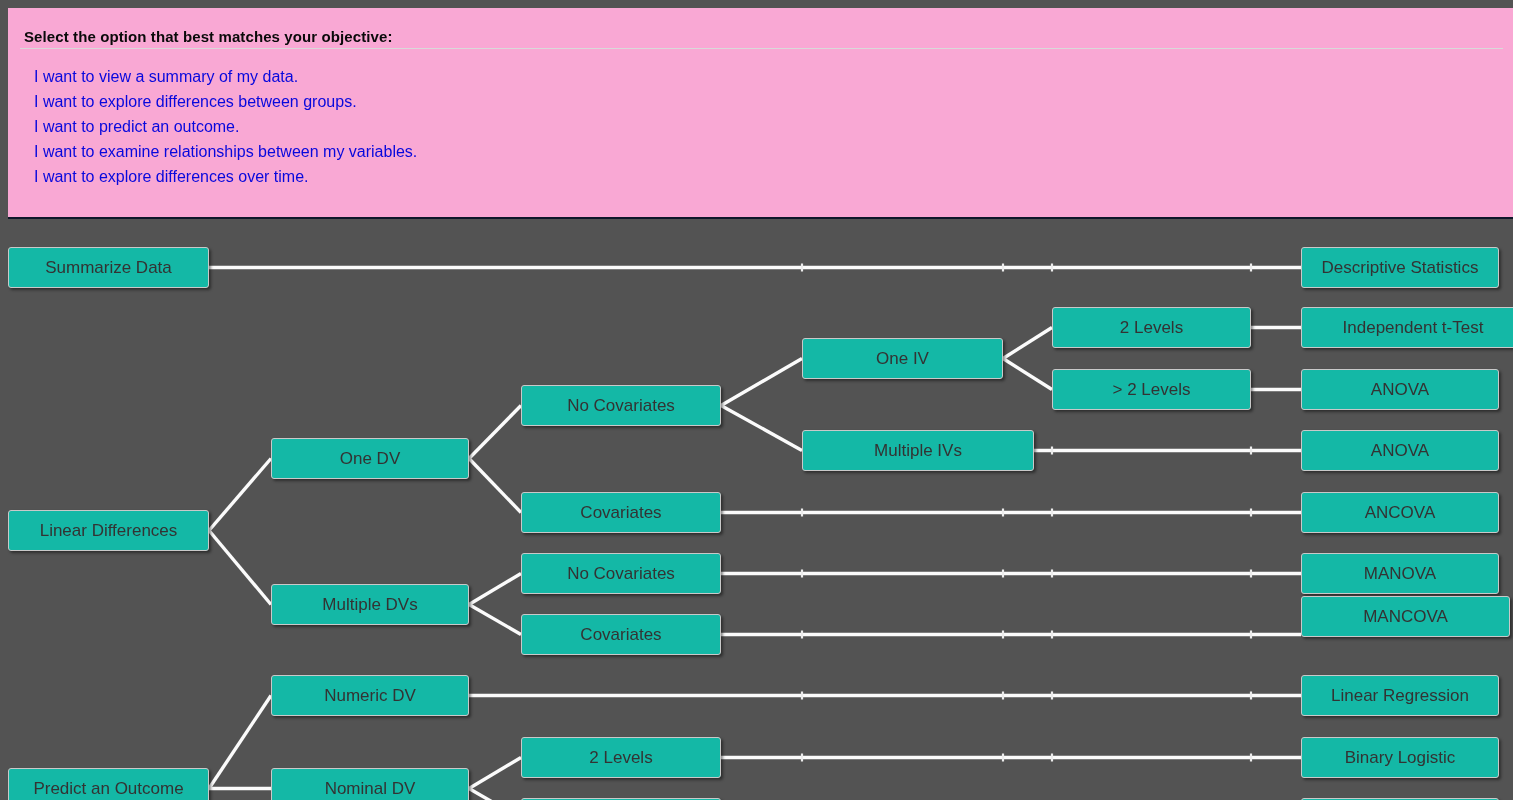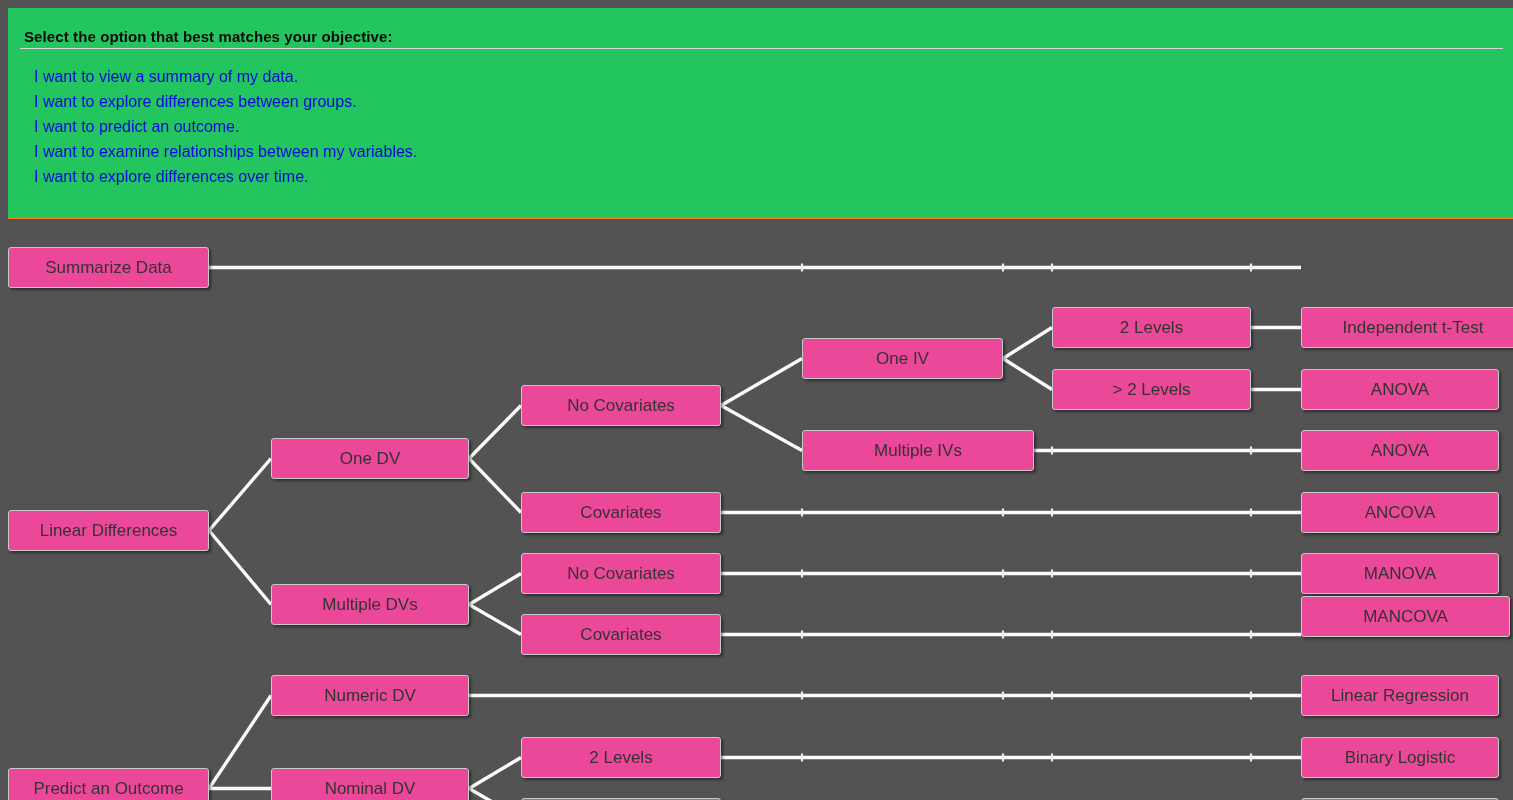--- a/index.html
+++ b/index.html
@@ -3,21 +3,21 @@
 <meta charset="utf-8">
 <style>
   html,body{margin:0;padding:0;}
   body{
     width:1513px;height:800px;overflow:hidden;position:relative;
     background:#535353;
     font-family:"Liberation Sans","DejaVu Sans",sans-serif;
   }
   .panel{
     position:absolute;left:8px;top:8px;right:0;height:209px;
-    background:#22c55e;border-bottom:2px solid #f97316;
+    background:#f9a8d4;border-bottom:2px solid #0f172a;
   }
   .panel-heading{
     position:absolute;left:16px;top:20px;margin:0;
     font-size:15px;font-weight:bold;color:#0a0a0a;letter-spacing:0.1px;
   }
   .panel-divider{
     position:absolute;left:12px;right:10px;top:40px;height:0;
     border-top:1px solid #d9d9d9;
   }
   .objective-links{
@@ -25,21 +25,21 @@
     font-size:16px;line-height:25px;
   }
   .objective-links a{
     display:block;color:#0808dd;text-decoration:none;cursor:pointer;
   }
   .connectors{position:absolute;left:0;top:0;}
   .connectors line.edge{stroke:#fbfbfb;stroke-width:3.4;}
   .connectors line.tick{stroke:#ececec;stroke-width:2.2;}
   .node{
     position:absolute;box-sizing:border-box;
-    background:#ec4899;border:1px solid #c9c9c9;border-radius:3px;
+    background:#14b8a6;border:1px solid #c9c9c9;border-radius:3px;
     box-shadow:2px 2px 3px rgba(0,0,0,0.45);
     display:flex;align-items:center;justify-content:center;
     font-size:17px;color:#333333;white-space:nowrap;
   }
 </style>
 </head>
 <body>
 
 <div class="panel">
   <h2 class="panel-heading">Select the option that best matches your objective:</h2>
@@ -99,20 +99,21 @@
       <line x1="209" y1="788.5" x2="271" y2="788.5" class="edge"></line>
       <line x1="469" y1="788.5" x2="521" y2="757.5" class="edge"></line>
       <line x1="469" y1="788.5" x2="521" y2="818.5" class="edge"></line>
       <line x1="721" y1="757.5" x2="1301" y2="757.5" class="edge"></line>
       <line x1="802" x2="802" y1="753.5" y2="761.5" class="tick"></line>
       <line x1="1003" x2="1003" y1="753.5" y2="761.5" class="tick"></line>
       <line x1="1052" x2="1052" y1="753.5" y2="761.5" class="tick"></line>
       <line x1="1251" x2="1251" y1="753.5" y2="761.5" class="tick"></line>
     </svg>
 <div class="node" style="left: 8px; top: 247px; width: 201px; height: 41px;">Summarize Data</div>
+    <div class="node" style="left: 1301px; top: 247px; width: 198px; height: 41px;">Descriptive Statistics</div>
     <div class="node" style="left: 1052px; top: 307px; width: 199px; height: 41px;">2 Levels</div>
     <div class="node" style="left: 1301px; top: 307px; width: 224px; height: 41px;">Independent t-Test</div>
     <div class="node" style="left: 802px; top: 338px; width: 201px; height: 41px;">One IV</div>
     <div class="node" style="left: 1052px; top: 369px; width: 199px; height: 41px;">&gt; 2 Levels</div>
     <div class="node" style="left: 1301px; top: 369px; width: 198px; height: 41px;">ANOVA</div>
     <div class="node" style="left: 521px; top: 385px; width: 200px; height: 41px;">No Covariates</div>
     <div class="node" style="left: 802px; top: 430px; width: 232px; height: 41px;">Multiple IVs</div>
     <div class="node" style="left: 1301px; top: 430px; width: 198px; height: 41px;">ANOVA</div>
     <div class="node" style="left: 271px; top: 438px; width: 198px; height: 41px;">One DV</div>
     <div class="node" style="left: 521px; top: 492px; width: 200px; height: 41px;">Covariates</div>

